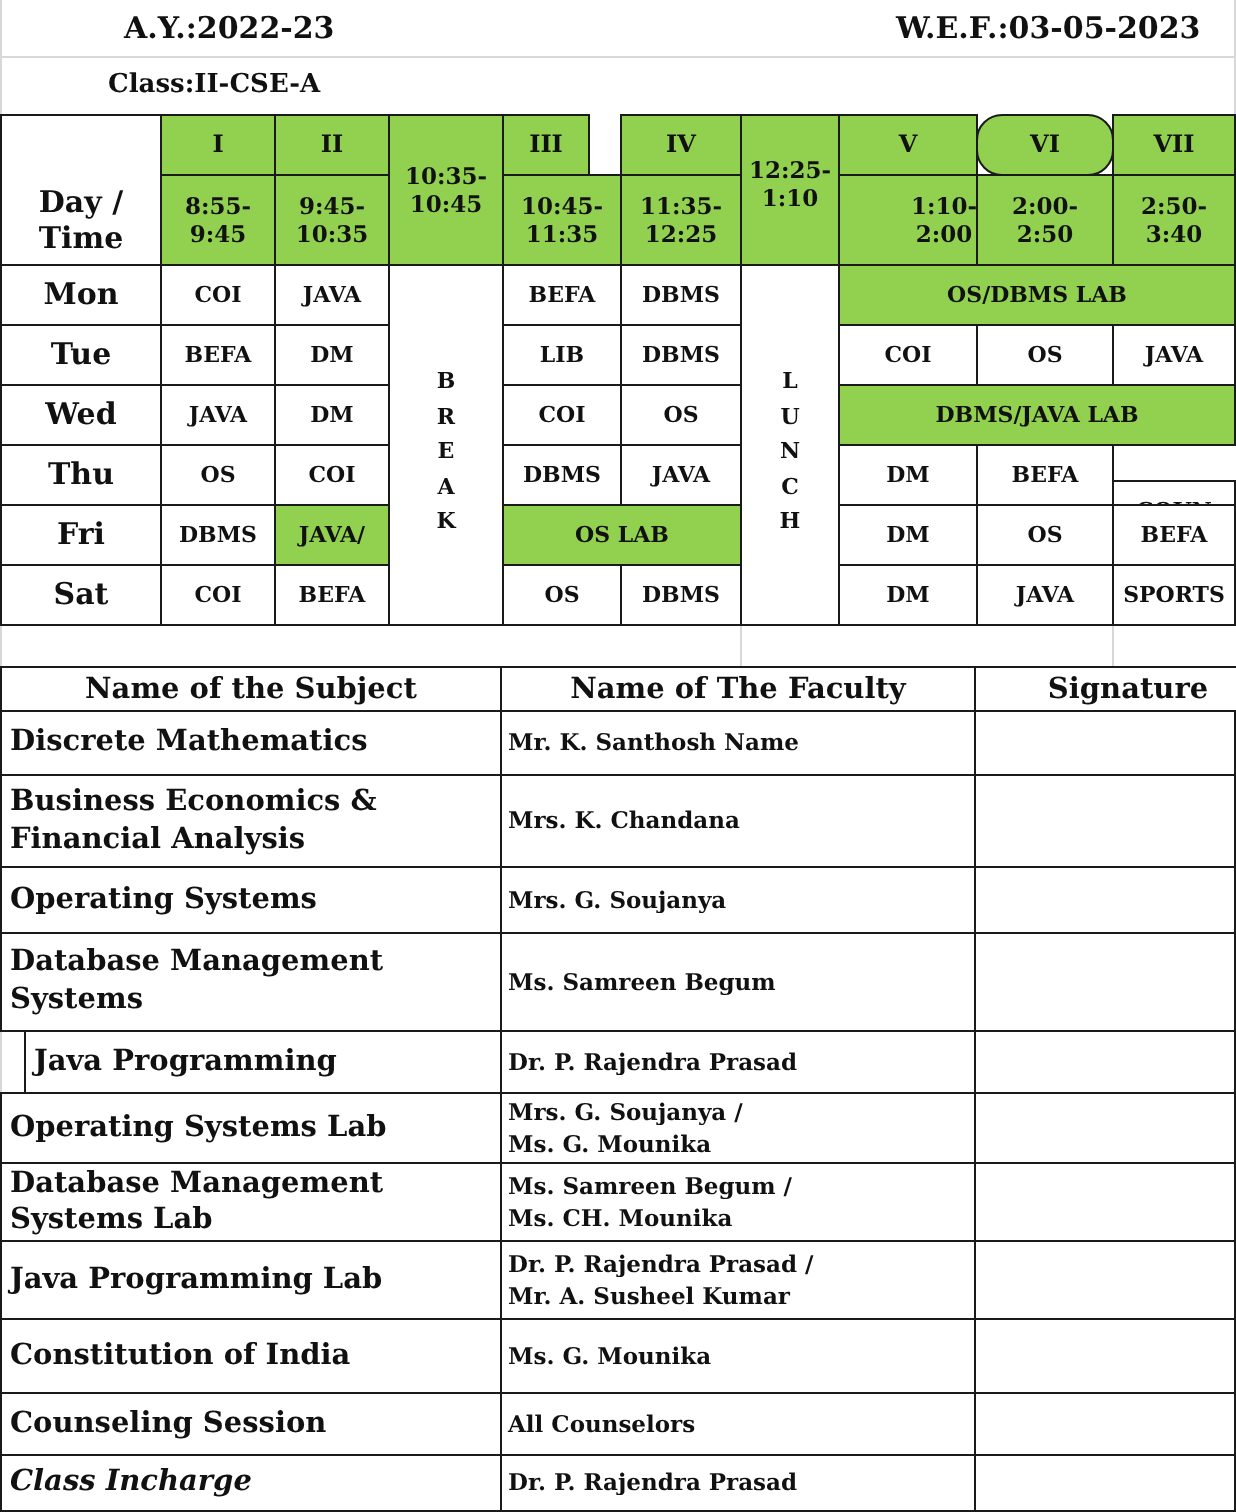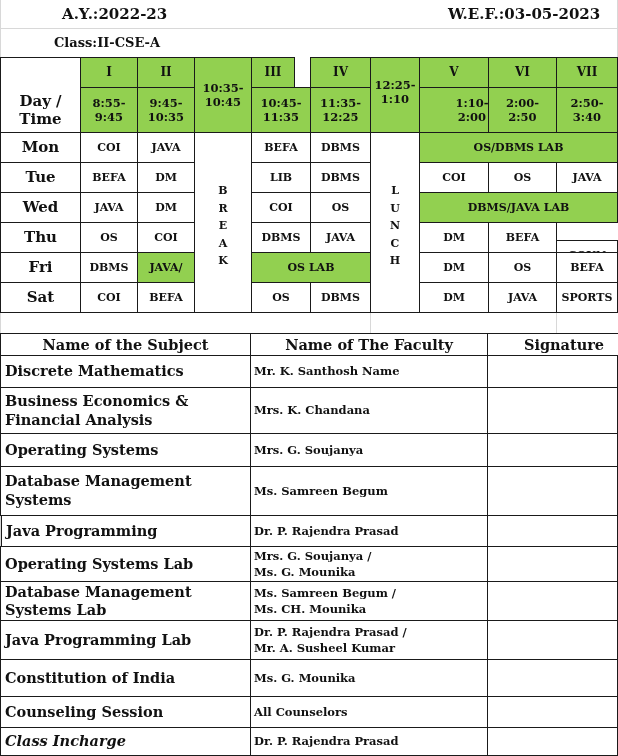--- a/index.html
+++ b/index.html
@@ -42,21 +42,21 @@
 
   <div class="cell green hdr-roman" style="left:80px;top:57px;width:58px;height:31px;">I</div>
   <div class="cell green hdr-roman" style="left:137px;top:57px;width:58px;height:31px;">II</div>
   <div class="cell green time" style="left:194px;top:57px;width:58px;height:76px;white-space:pre-line;">10:35-
 10:45</div>
   <div class="cell green hdr-roman" style="left:251px;top:57px;width:44px;height:31px;">III</div>
   <div class="cell green hdr-roman" style="left:310px;top:57px;width:61px;height:31px;">IV</div>
   <div class="cell green time" style="left:370px;top:57px;width:50px;height:76px;white-space:pre-line;align-items:flex-start;padding-top:20px;">12:25-
 1:10</div>
   <div class="cell green hdr-roman" style="left:419px;top:57px;width:70px;height:31px;">V</div>
-  <div class="cell green hdr-roman" style="left:488px;top:57px;width:69px;height:31px;">VI</div>
+  <div class="cell green hdr-roman" style="left:488px;top:57px;width:69px;height:31px;border-radius:13px;">VI</div>
   <div class="cell green hdr-roman" style="left:556px;top:57px;width:62px;height:31px;">VII</div>
 
   <div class="cell green time" style="left:80px;top:87px;width:58px;height:46px;white-space:pre-line;">8:55-
 9:45</div>
   <div class="cell green time" style="left:137px;top:87px;width:58px;height:46px;white-space:pre-line;">9:45-
 10:35</div>
   <div class="cell green time" style="left:251px;top:87px;width:60px;height:46px;white-space:pre-line;">10:45-
 11:35</div>
   <div class="cell green time" style="left:310px;top:87px;width:61px;height:46px;white-space:pre-line;">11:35-
 12:25</div>
@@ -148,21 +148,21 @@
 
   <div class="st subj" style="left:0;top:433px;width:251px;height:34px;white-space:pre-line;">Operating Systems</div>
   <div class="st fac" style="left:250px;top:433px;width:238px;height:34px;white-space:pre-line;">Mrs. G. Soujanya</div>
   <div class="st" style="left:487px;top:433px;width:131px;height:34px;"></div>
 
   <div class="st subj" style="left:0;top:466px;width:251px;height:50px;white-space:pre-line;">Database Management
 Systems</div>
   <div class="st fac" style="left:250px;top:466px;width:238px;height:50px;white-space:pre-line;">Ms. Samreen Begum</div>
   <div class="st" style="left:487px;top:466px;width:131px;height:50px;"></div>
 
-  <div class="st subj" style="left:1px;top:515px;width:251px;height:32px;white-space:pre-line;">Java Programming</div>
+  <div class="st subj" style="left:12px;top:515px;width:251px;height:32px;white-space:pre-line;">Java Programming</div>
   <div class="st fac" style="left:250px;top:515px;width:238px;height:32px;white-space:pre-line;">Dr. P. Rajendra Prasad</div>
   <div class="st" style="left:487px;top:515px;width:131px;height:32px;"></div>
 
   <div class="st subj" style="left:0;top:546px;width:251px;height:36px;white-space:pre-line;">Operating Systems Lab</div>
   <div class="st fac" style="left:250px;top:546px;width:238px;height:36px;white-space:pre-line;line-height:1.4;">Mrs. G. Soujanya /
 Ms. G. Mounika</div>
   <div class="st" style="left:487px;top:546px;width:131px;height:36px;"></div>
 
   <div class="st subj" style="left:0;top:581px;width:251px;height:40px;white-space:pre-line;line-height:1.25;">Database Management
 Systems Lab</div>

